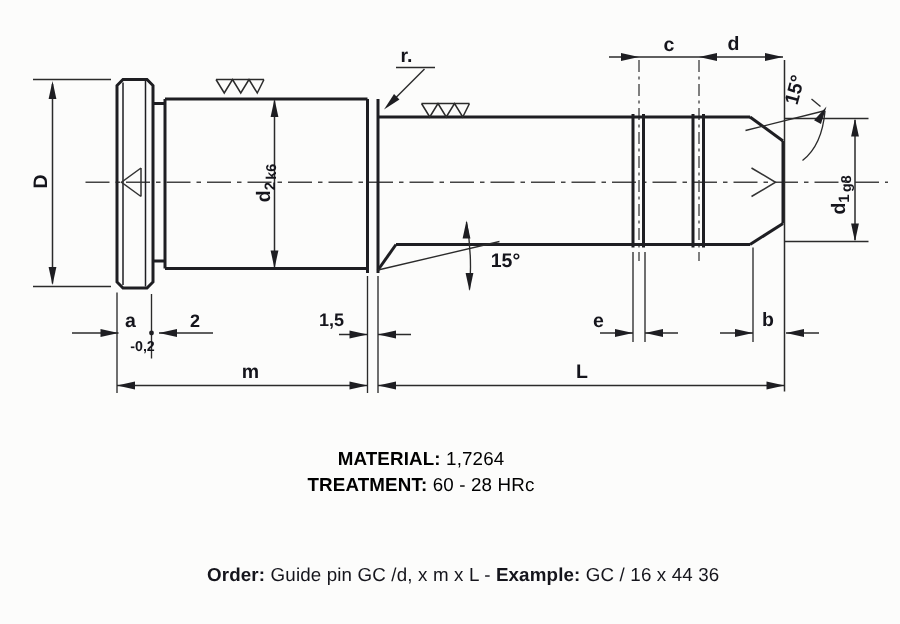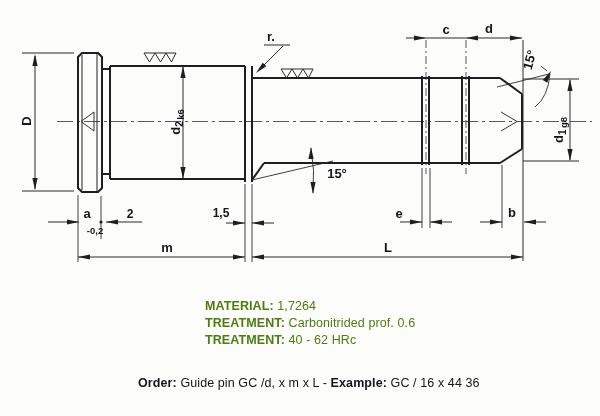--- a/index.html
+++ b/index.html
@@ -7,21 +7,21 @@
     position:relative;width:600px;height:416px;background:#fcfcfb;
     font-family:"Liberation Sans",sans-serif;color:#15151c;overflow:hidden;
   }
   svg{position:absolute;left:0;top:0;}
   svg text{fill:#15151c;font-family:"Liberation Sans",sans-serif;font-weight:bold;}
   .dimtxt{font-size:13px;}
   .numtxt{font-size:12px;}
   .toltxt{font-size:9.5px;}
   .specs{
     position:absolute;left:205px;top:298px;font-size:12.5px;line-height:17px;
-    color:#4d7c0f;letter-spacing:0.1px;
+    color:#000000;letter-spacing:0.1px;text-align:center;
   }
   .specs b{font-weight:bold;}
   .orderline{
     position:absolute;left:138px;top:376px;font-size:12.5px;color:#15151c;
     letter-spacing:0.1px;
   }
   .orderline b{font-weight:bold;}
 </style>
 </head>
 <body>
@@ -186,21 +186,20 @@
     <g stroke="#2b2b2b" stroke-width="1">
       <line x1="252" y1="257" x2="523" y2="257"></line>
       <polygon points="252,257 264,254.4 264,259.6" fill="#1e1e22" stroke="none"></polygon>
       <polygon points="523,257 511,254.4 511,259.6" fill="#1e1e22" stroke="none"></polygon>
       <text x="388" y="252" text-anchor="middle" class="dimtxt" stroke="none">L</text>
     </g>
   </svg>
 
   <div class="specs">
     <div><b>MATERIAL:</b><span> 1,7264</span></div>
-    <div><b>TREATMENT:</b><span> Carbonitrided prof. 0.6</span></div>
-    <div><b>TREATMENT:</b><span> 40 - 62 HRc</span></div>
+    <div><b>TREATMENT:</b><span> 60 - 28 HRc</span></div>
   </div>
 
   <div class="orderline">
     <b>Order:</b><span> Guide pin GC /d, x m x L - </span><b>Example:</b><span> GC / 16 x 44 36</span>
   </div>
 
 </div>
 
 </body></html>

